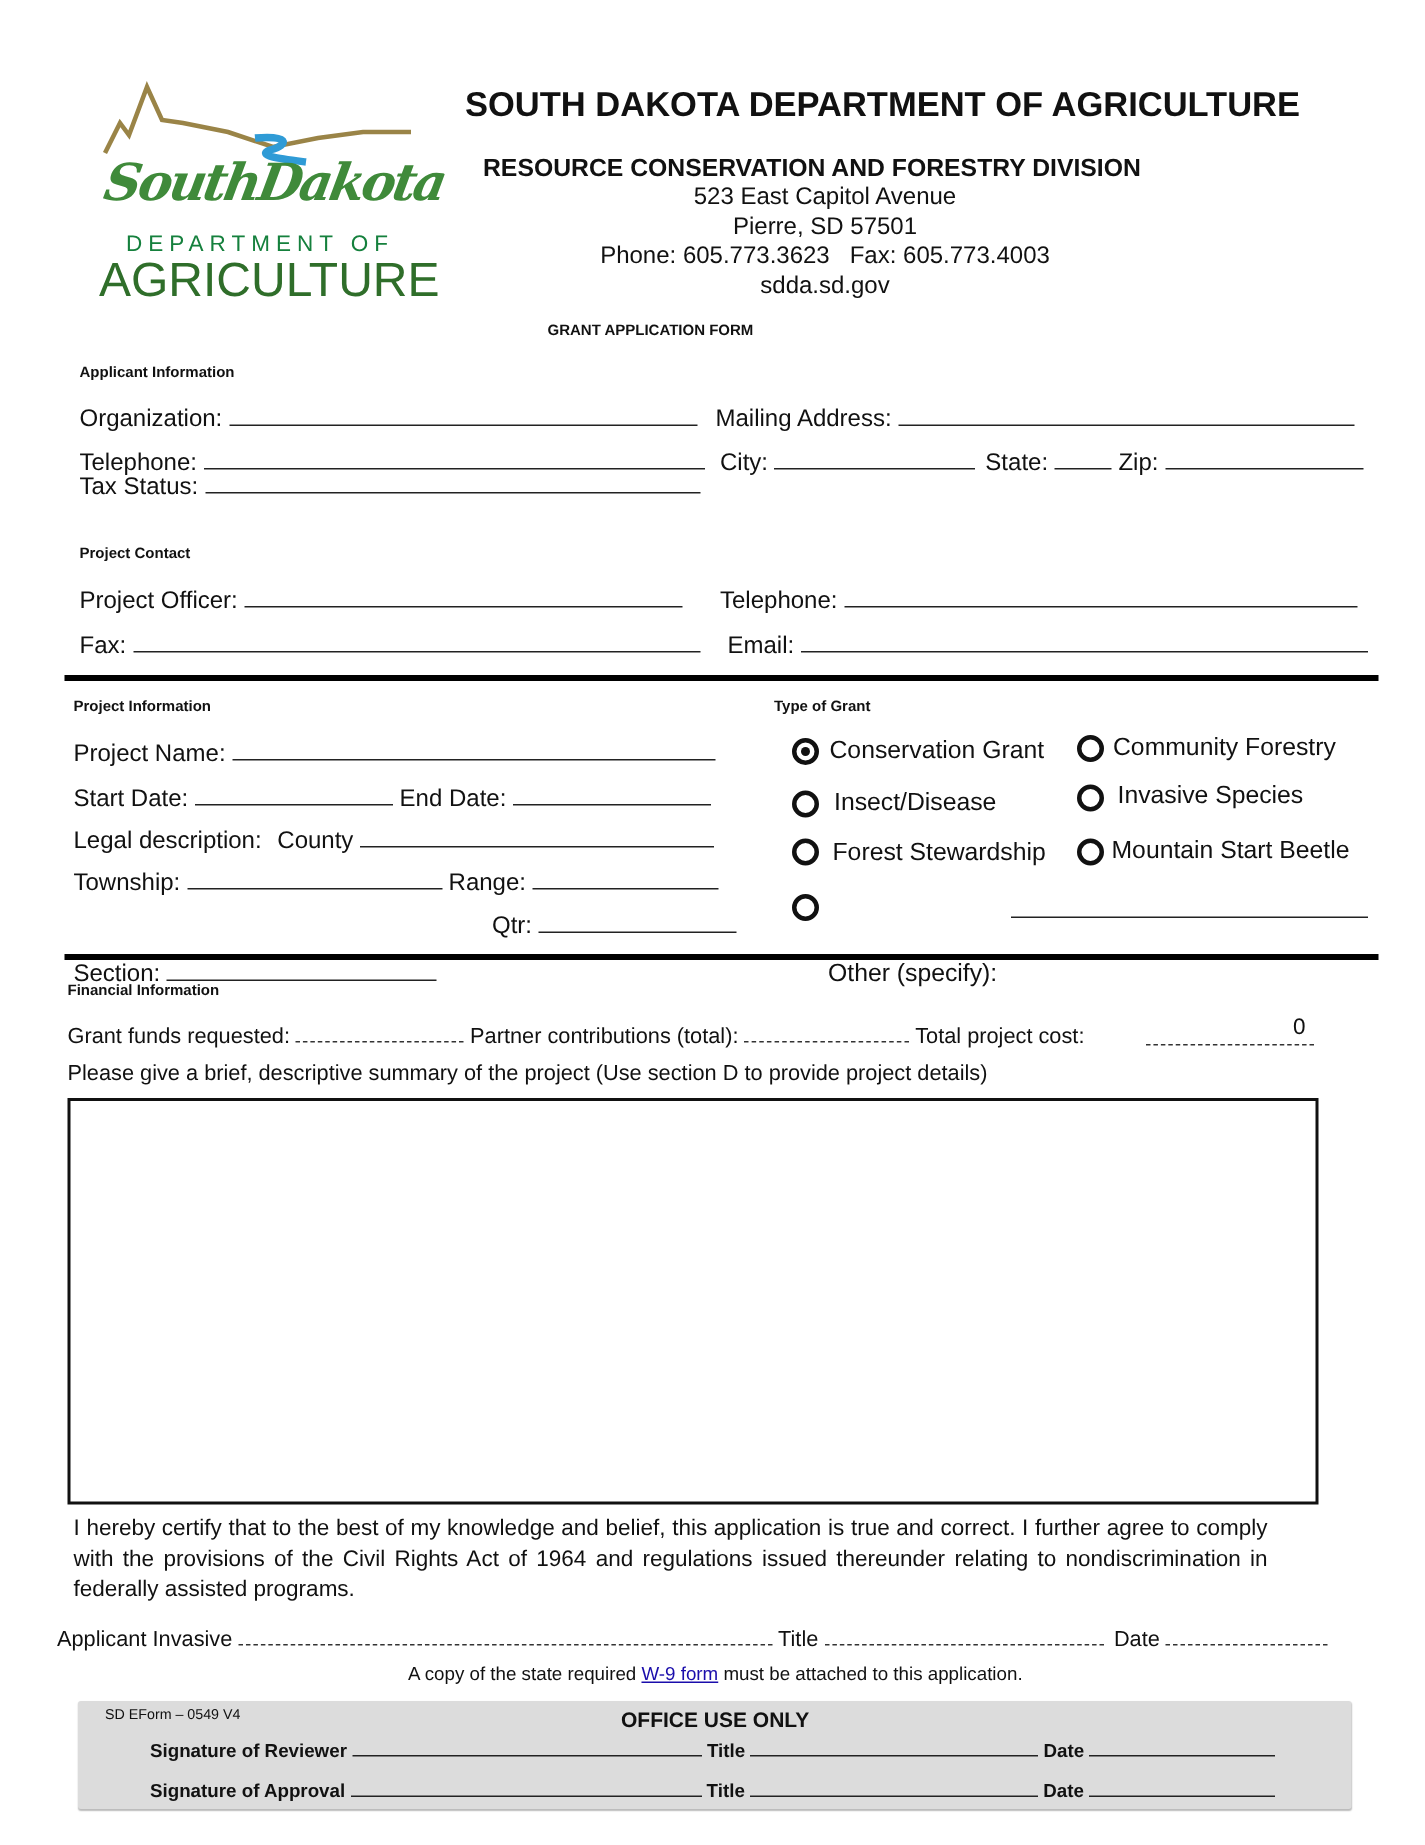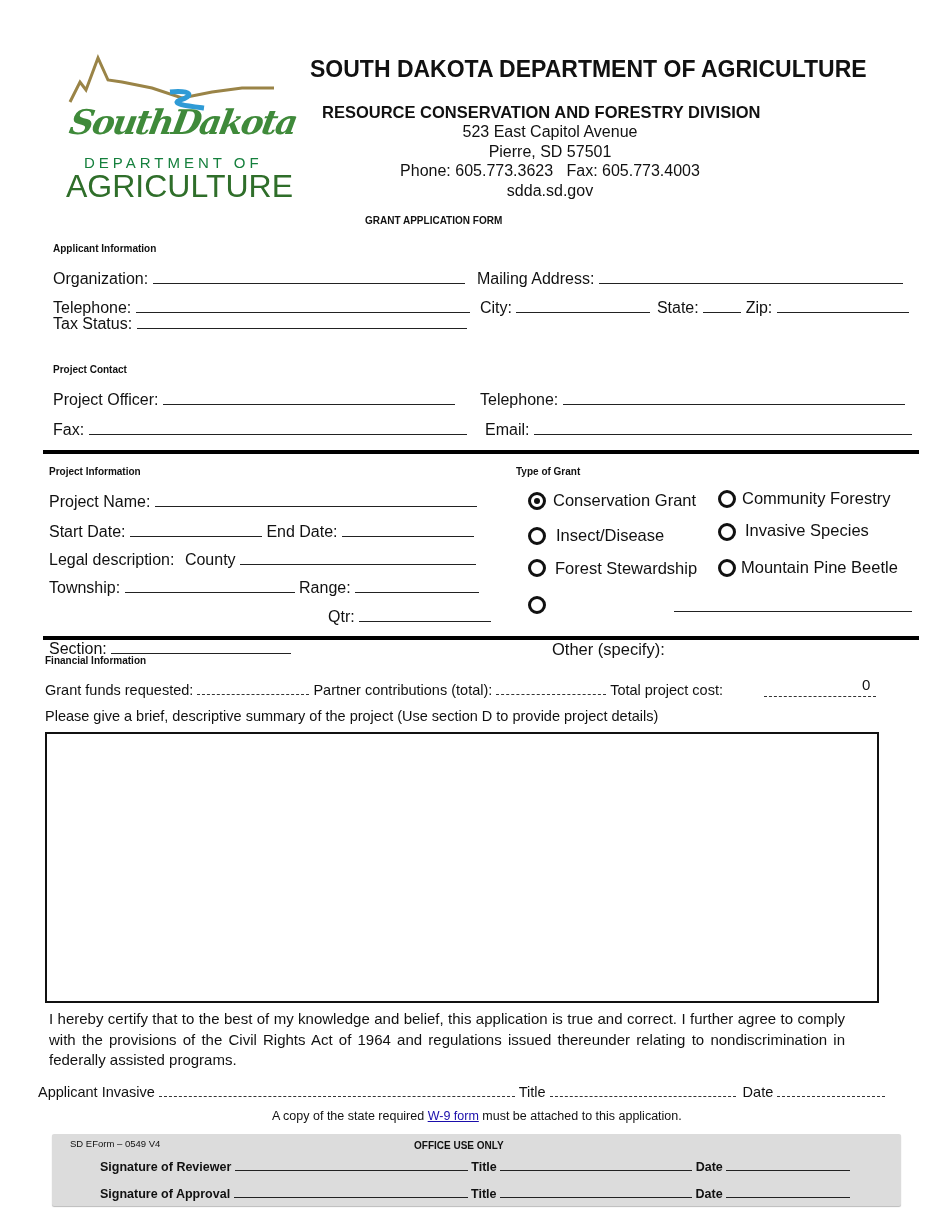--- a/index.html
+++ b/index.html
@@ -137,21 +137,21 @@
 <div>
   <div class="radio" style="left:718px;top:523px;"></div>
   <div class="rlabel" style="left:745px;top:521px;">Invasive Species</div>
 </div>
 <div>
   <div class="radio" style="left:528px;top:559px;"></div>
   <div class="rlabel" style="left:555px;top:559px;">Forest Stewardship</div>
 </div>
 <div>
   <div class="radio" style="left:718px;top:559px;"></div>
-  <div class="rlabel" style="left:741px;top:558px;">Mountain Pine Beetle</div>
+  <div class="rlabel" style="left:741px;top:558px;">Mountain Start Beetle</div>
 </div>
 <div>
   <div class="radio" style="left:528px;top:596px;"></div>
   <div class="rlabel" style="left:552px;top:596px;margin-top:44px;">Other (specify):</div>
 </div>
 <span class="abs ul" style="left:674px;top:598px;width:238px;"></span>
 
 <div class="rule" style="left:43px;top:636px;width:876px;"></div>
 
 <div class="abs b16" style="left:45px;top:652px;">Financial Information</div>
@@ -178,21 +178,21 @@
   <span style="margin-left:3px;">Date</span>
   <span class="uld" style="width:108px;"></span>
 </div>
 
 <div class="abs" style="left:272px;top:1109px;font-size:12.5px;line-height:14px;">
   <span style="white-space:pre;">A copy of the state required </span><a>W-9 form</a><span style="white-space:pre;"> must be attached to this application.</span>
 </div>
 
 <div id="office"></div>
 <div class="abs" style="left:70px;top:1138px;font-size:9.5px;line-height:11px;">SD EForm – 0549 V4</div>
-<div class="abs" style="left:414px;top:1138px;font-size:10px;font-weight:bold;line-height:16px;">OFFICE USE ONLY</div>
+<div class="abs" style="left:414px;top:1138px;font-size:14px;font-weight:bold;line-height:16px;">OFFICE USE ONLY</div>
 <div class="abs b13" style="left:100px;top:1159px;">
   <span>Signature of Reviewer</span>
   <span class="ul" style="width:233px;height:12px;"></span>
   <span>Title</span>
   <span class="ul" style="width:192px;height:12px;"></span>
   <span>Date</span>
   <span class="ul" style="width:124px;height:12px;"></span>
 </div>
 <div class="abs b13" style="left:100px;top:1186px;">
   <span>Signature of Approval</span>

